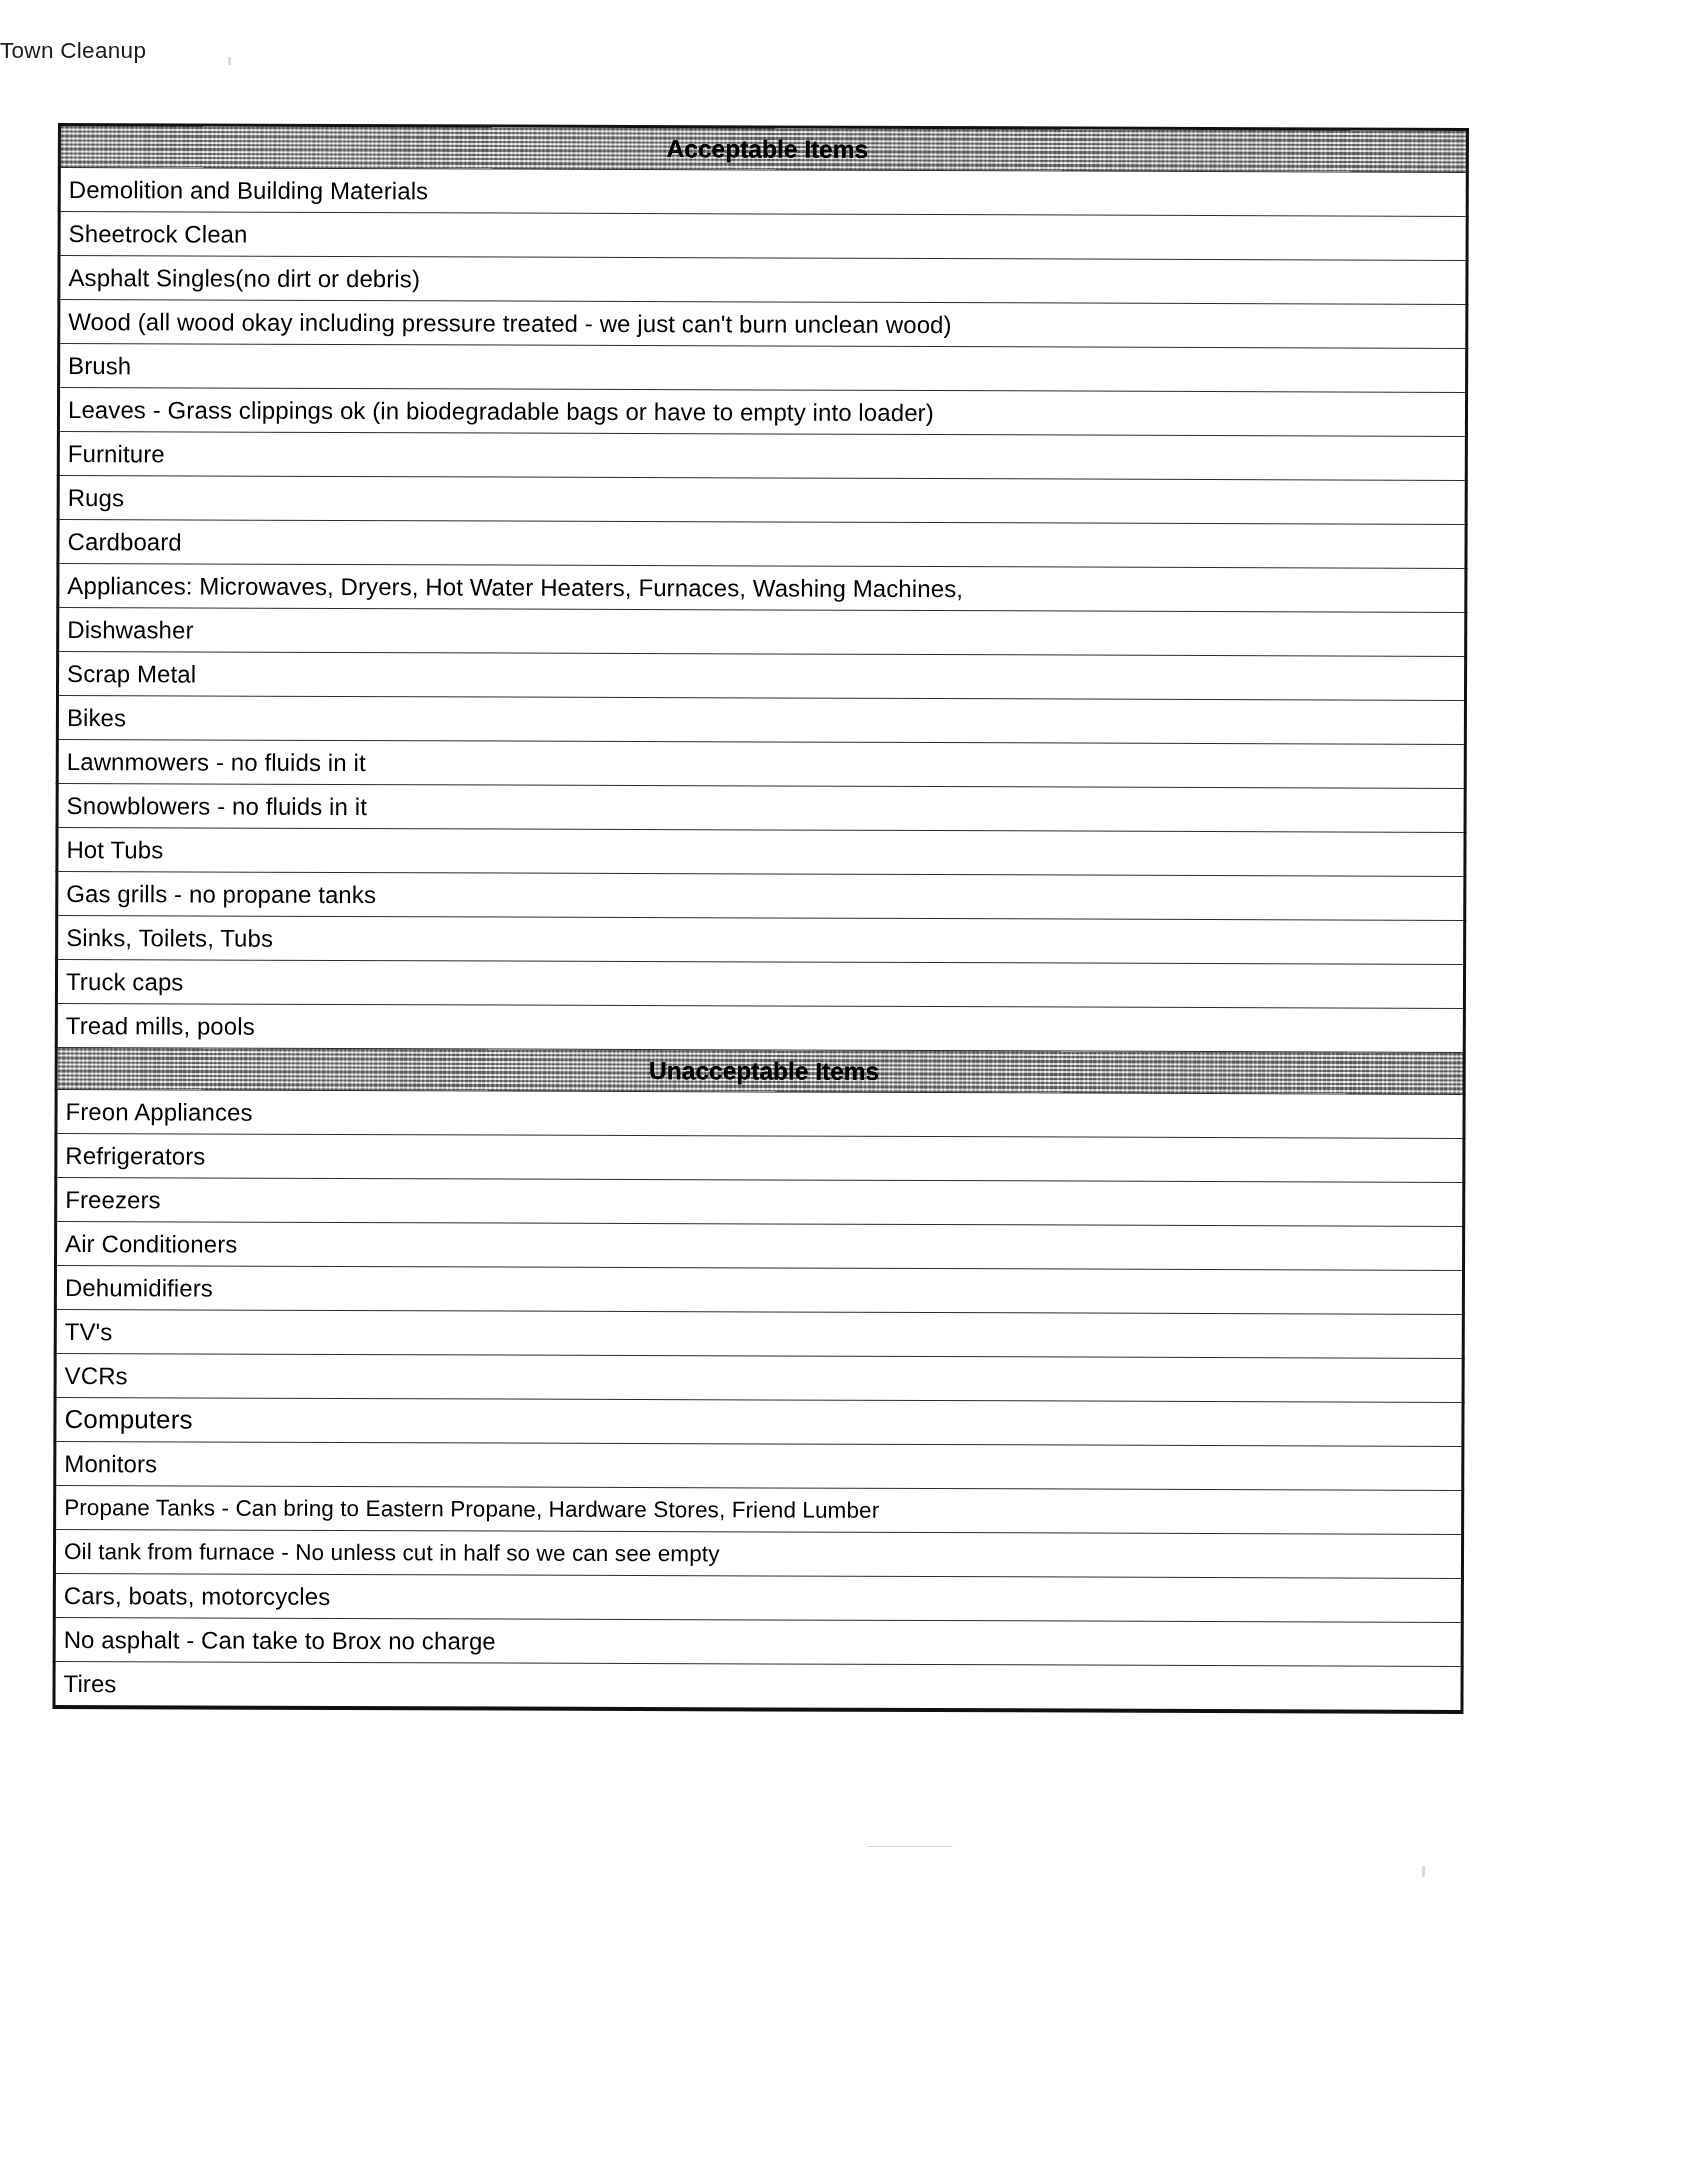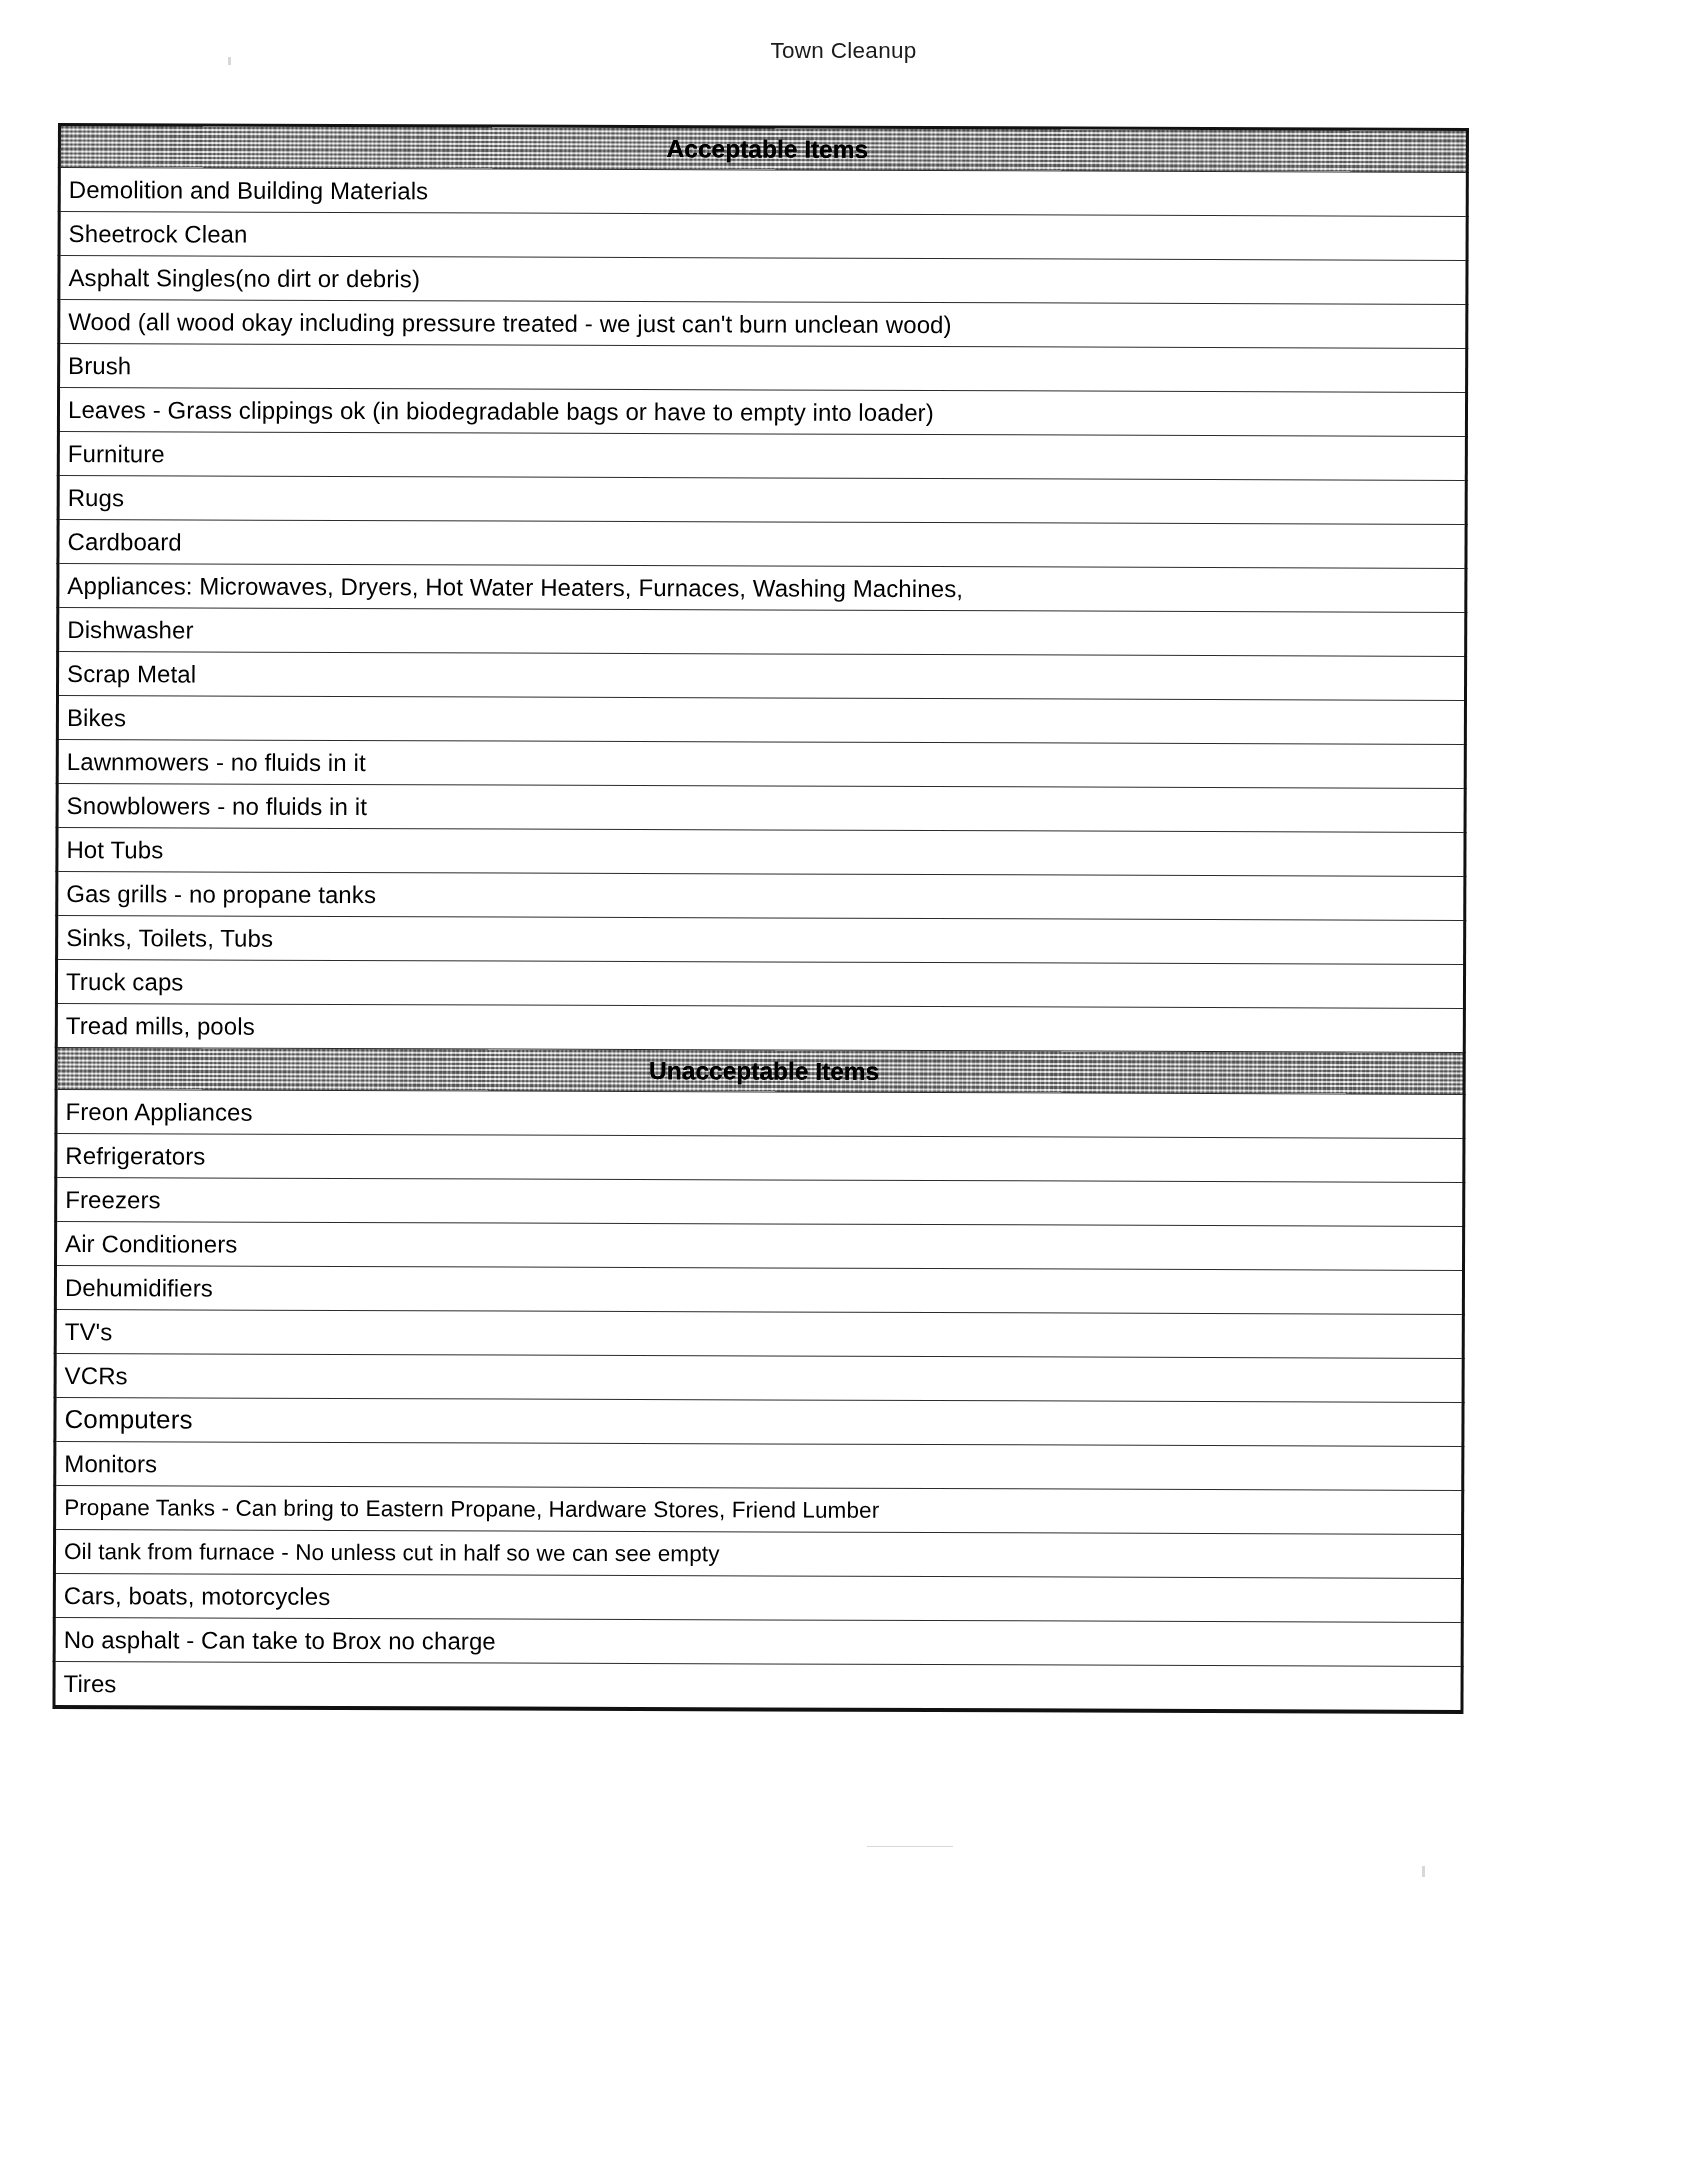--- a/index.html
+++ b/index.html
@@ -15,21 +15,20 @@
     color: #000000;
     overflow: hidden;
   }
 
   
   #page-header {
     position: absolute;
     top: 38px;
     left: 0;
     width: 1687px;
-    text-align: center;
     font-size: 22.5px;
     font-weight: 400;
     letter-spacing: 0.3px;
     color: #1a1a1a;
   }
 
   
   #table-wrap {
     position: absolute;
     left: 58px;

